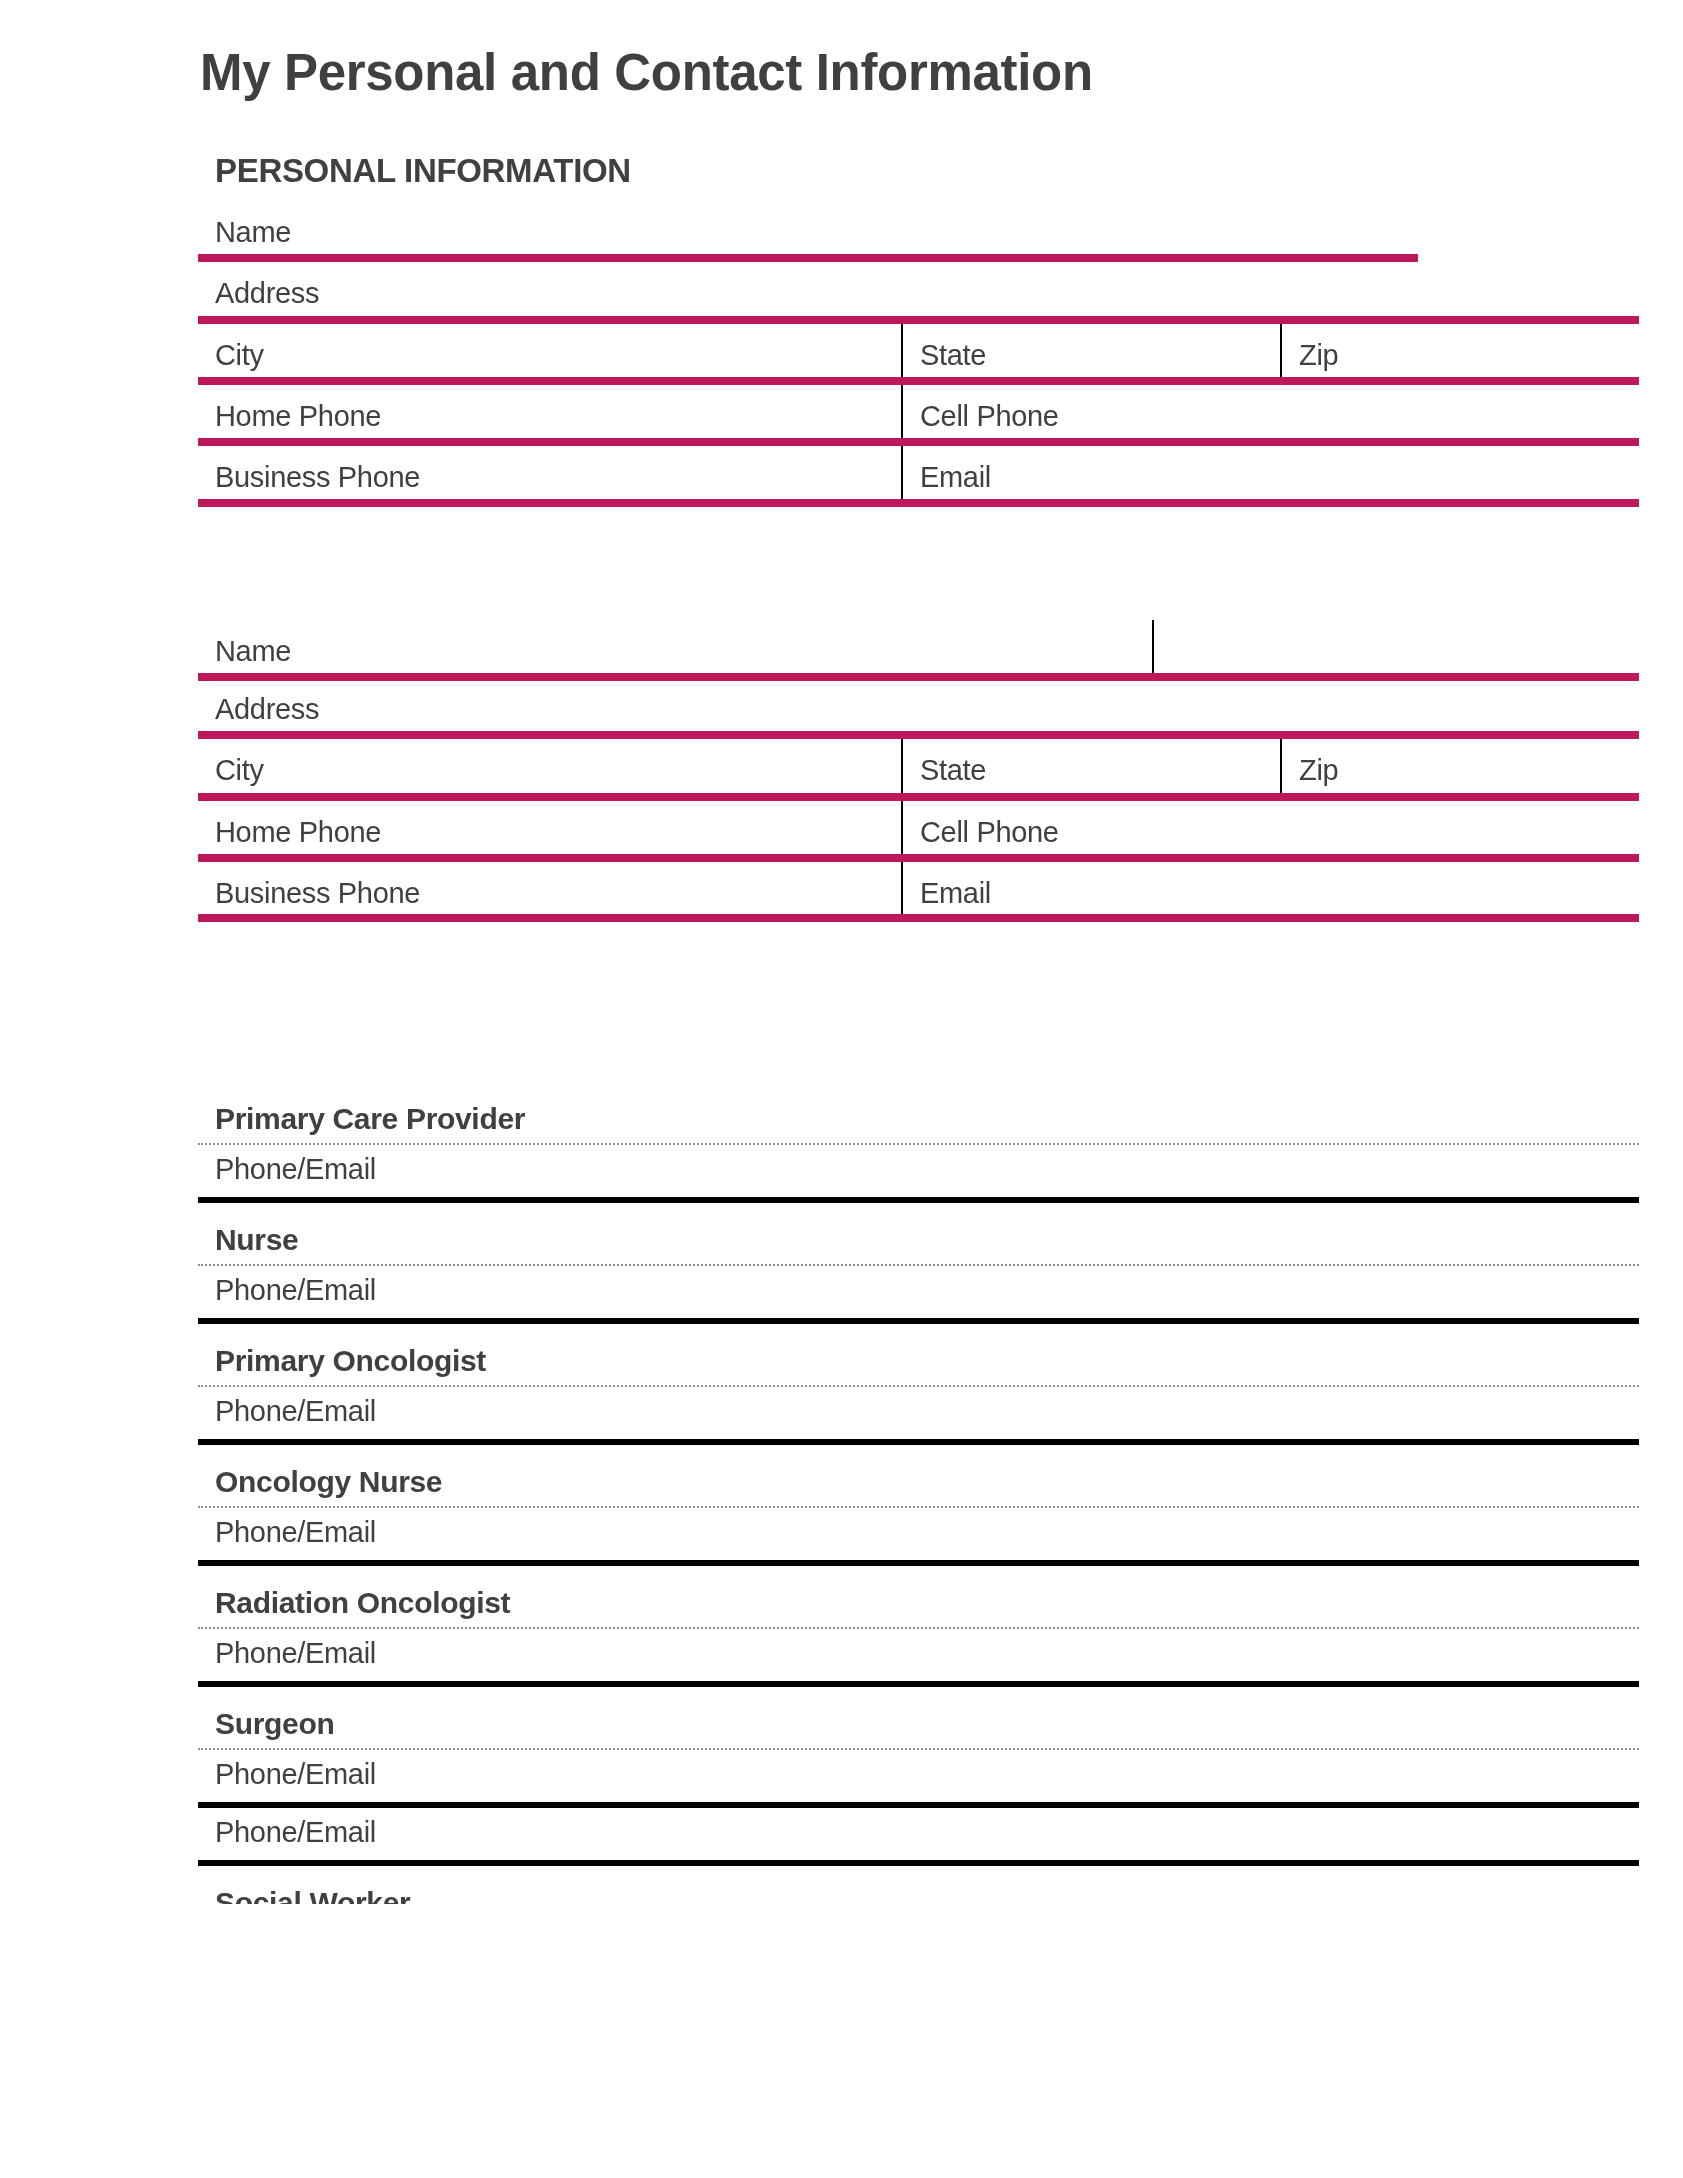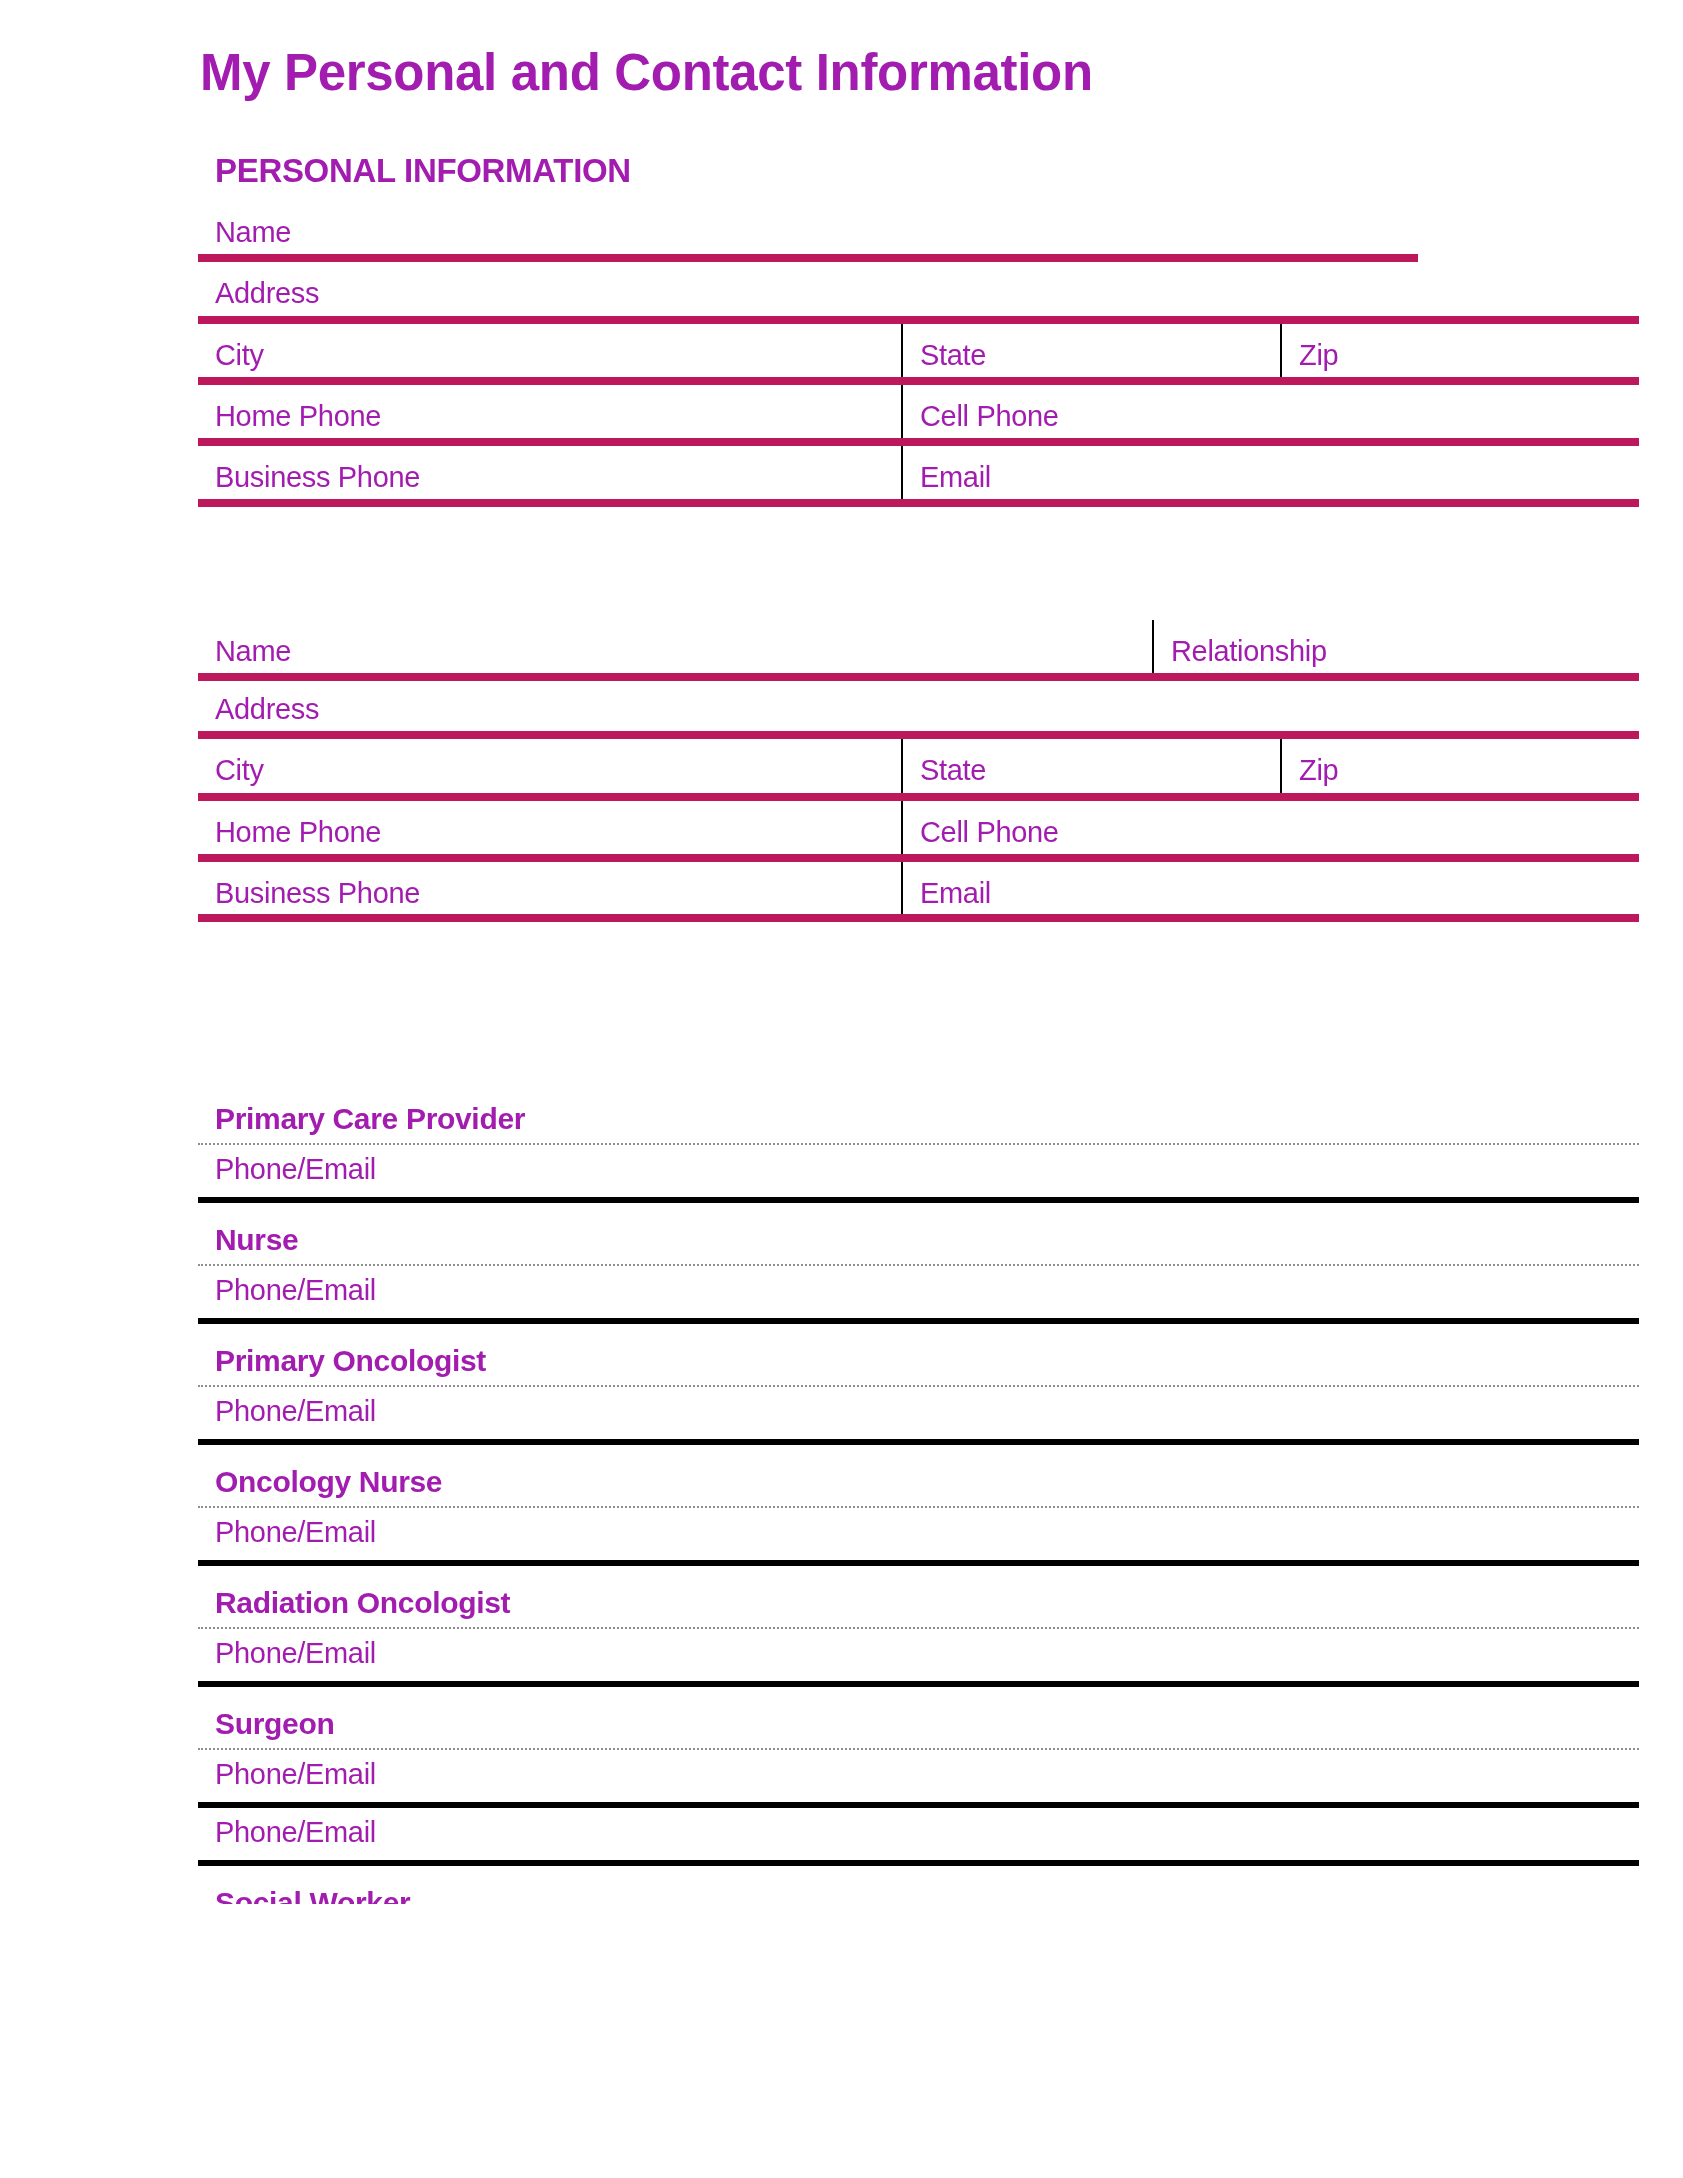--- a/index.html
+++ b/index.html
@@ -5,21 +5,21 @@
   html, body {
     margin: 0;
     padding: 0;
     background: #ffffff;
   }
   .page {
     position: relative;
     width: 1683px;
     height: 1904px;
     background: #ffffff;
-    color: #a21caf;
+    color: #404040;
     font-family: "Liberation Sans", "DejaVu Sans", sans-serif;
     letter-spacing: -0.02em;
     overflow: hidden;
   }
   .title {
     position: absolute;
     left: 200px;
     top: 43px;
     margin: 0;
     font-size: 51px;
@@ -135,23 +135,20 @@
       </div>
     </div>
   </section>
 
   <section class="sec" style="top:620px">
 
     <div class="row cells h62">
       <div class="cell w-emname v-div">
         <span class="lbl">Name</span>
       </div>
-      <div class="cell w-flex">
-        <span class="lbl">Relationship</span>
-      </div>
     </div>
 
     <div class="row h59">
       <span class="lbl" style="padding-top:11px">Address</span>
     </div>
 
     <div class="row cells h63">
       <div class="cell w-col1 v-div">
         <span class="lbl">City</span>
       </div>

